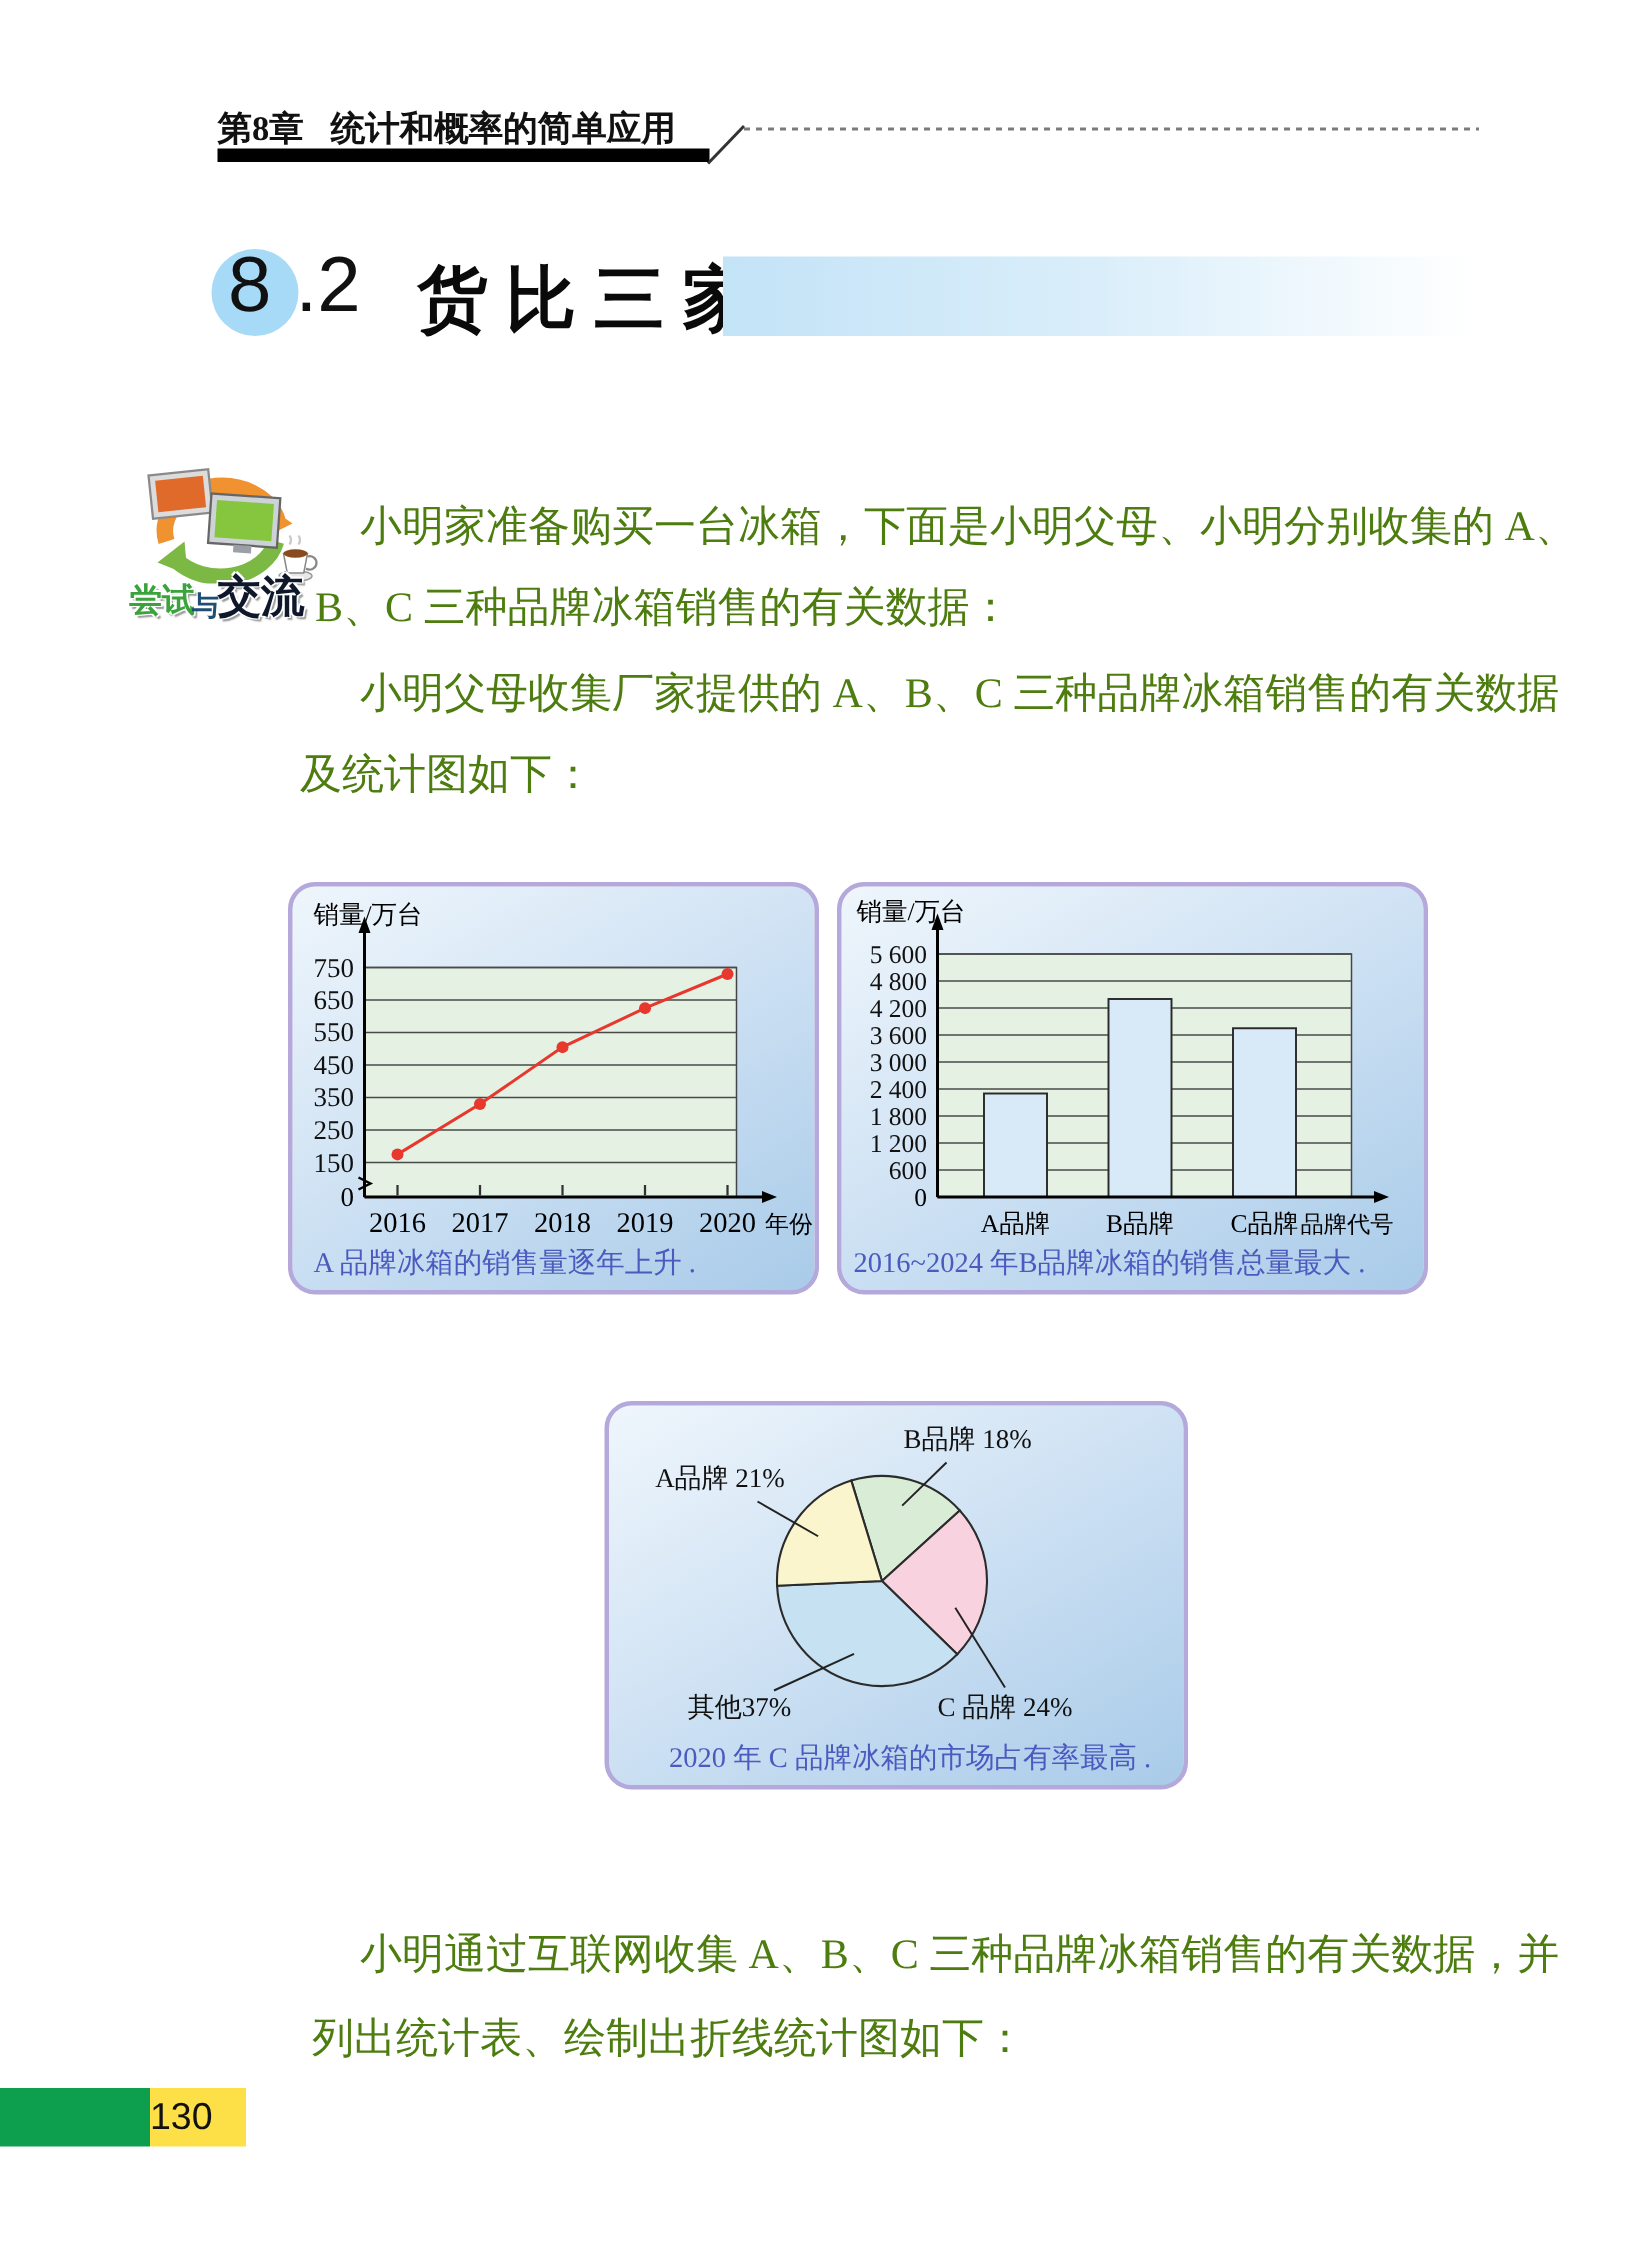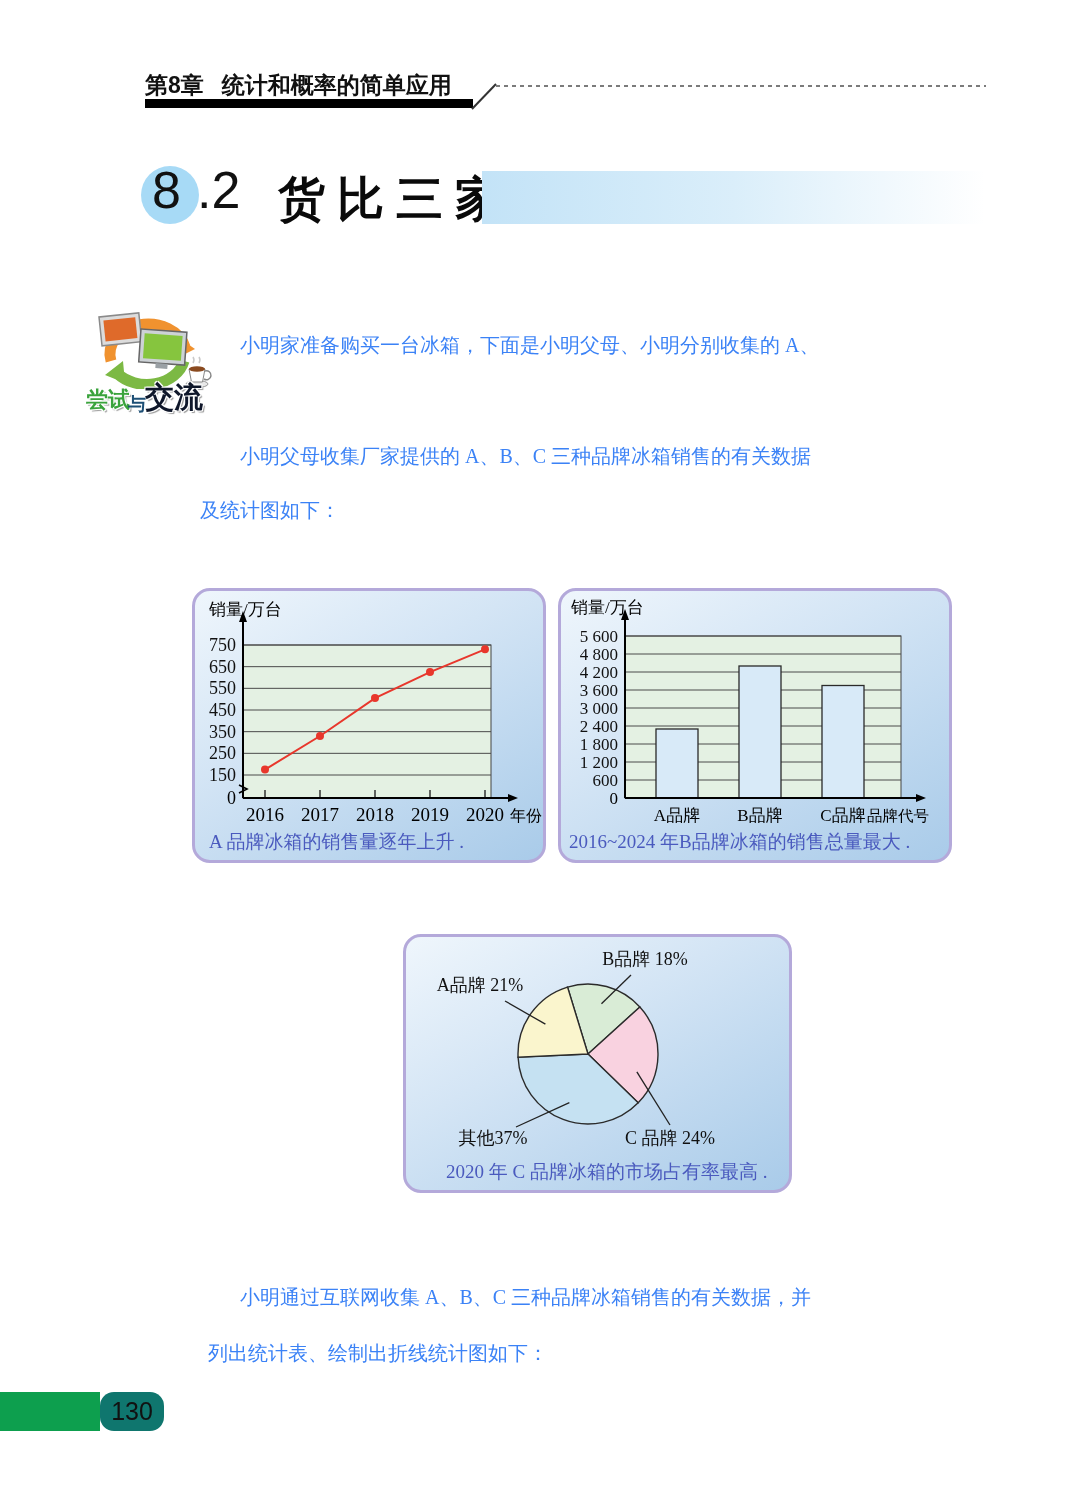--- a/index.html
+++ b/index.html
@@ -1,57 +1,57 @@
 <!DOCTYPE html>
 <html><head>
 <meta charset="utf-8">
 <style>
   html,body{margin:0;padding:0;background:#fff;}
   .page{position:relative;width:1083px;height:1508px;background:#ffffff;overflow:hidden;
         font-family:"Liberation Serif",serif;color:#1a1a1a;}
 
   
-  .chap-header{position:absolute;left:145px;top:70px;font-family:Liberation Sans, sans-serif;
+  .chap-header{position:absolute;left:145px;top:70px;font-family:Liberation Serif, serif;
                font-weight:bold;font-size:23px;color:#111;white-space:nowrap;}
   .chap-header .gap{display:inline-block;width:18px;}
   .chap-bar{position:absolute;left:145px;top:99px;width:328px;height:9px;background:#000;}
   .chap-decor{position:absolute;left:470px;top:76px;}
 
   
   .sec-circle{position:absolute;left:141px;top:166px;width:58px;height:58px;border-radius:50%;
               background:#a7daf6;}
   .sec-num{position:absolute;left:152px;top:160px;font-family:"Liberation Sans",sans-serif;
            font-size:52px;color:#111;}
   .sec-num2{position:absolute;left:197px;top:160px;font-family:"Liberation Sans",sans-serif;
             font-size:52px;color:#111;}
   .sec-title{position:absolute;left:278px;top:168px;font-family:"Liberation Sans",sans-serif;
              font-weight:bold;font-size:47px;letter-spacing:12px;color:#0a0a0a;}
   .sec-band{position:absolute;left:482px;top:171px;width:503px;height:53px;
             background:linear-gradient(to right,#c3e3f7 0%,#daeefa 50%,#ffffff 100%);}
 
   
-  .tline{position:absolute;font-size:20px;white-space:nowrap;color:#3b82f6;}
+  .tline{position:absolute;font-size:28px;white-space:nowrap;color:#4d7c0f;}
 
   
   .act-icon{position:absolute;left:85px;top:305px;}
   .act-label{position:absolute;left:86px;top:378px;white-space:nowrap;
              font-family:"Liberation Sans",sans-serif;font-weight:bold;}
   .act-label .p1{font-size:22px;color:#3aa33c;text-shadow:-1px -1px 0 #fff,1px -1px 0 #fff,-1px 1px 0 #fff,1px 1px 0 #fff,2px 2px 1px #9a9a9a;}
   .act-label .p2{font-size:18px;color:#1d4f75;position:relative;top:3px;margin-left:-2px;}
   .act-label .p3{font-size:29px;color:#0f172a;margin-left:-1px;text-shadow:-1px -1px 0 #fff,1px -1px 0 #fff,-1px 1px 0 #fff,1px 1px 0 #fff,2px 2px 1px #9a9a9a;}
 
   
   .panel{position:absolute;border:3px solid #b4a9da;border-radius:18px;box-sizing:border-box;
          background:linear-gradient(150deg,#eff6fc 0%,#d4e5f5 40%,#a9cbe9 100%);}
   .panel svg{display:block;}
   .caption{position:absolute;font-size:19px;color:#4a5abe;white-space:nowrap;}
 
   .footer-dark{position:absolute;left:0;top:1392px;width:100px;height:39px;background:#0d9f4e;}
-  .footer-light{position:absolute;left:100px;top:1392px;width:64px;height:39px;background:#0f766e;
-                display:flex;align-items:center;justify-content:center;border-radius:14px;}
+  .footer-light{position:absolute;left:100px;top:1392px;width:64px;height:39px;background:#fde047;
+                display:flex;align-items:center;justify-content:flex-start;}
   .footer-num{font-family:"Liberation Sans",sans-serif;font-size:25px;color:#111;}
 </style>
 </head>
 <body>
 
 <div class="page">
 
   <div class="chap-header">
     <span>第8章</span><span class="gap"></span><span>统计和概率的简单应用</span>
   </div>
@@ -87,20 +87,21 @@
       <ellipse cx="112" cy="64" rx="8" ry="2.8" fill="#8a4a1f"></ellipse>
       <path d="M 120 66 a 4.5 4.5 0 1 1 -1 8" fill="none" stroke="#888" stroke-width="1.5"></path>
       <path d="M 108 58 q 2 -3 0 -6 M 114 58 q 2 -3 0 -6" fill="none" stroke="#c9c9c9" stroke-width="1.5"></path>
     </g>
   </svg>
   <div class="act-label">
     <span class="p1">尝试</span><span class="p2">与</span><span class="p3">交流</span>
   </div>
 
   <div class="tline" style="left:240px;top:332px;">小明家准备购买一台冰箱，下面是小明父母、小明分别收集的 A、</div>
+  <div class="tline" style="left:210px;top:386px;">B、C 三种品牌冰箱销售的有关数据：</div>
   <div class="tline" style="left:240px;top:443px;">小明父母收集厂家提供的 A、B、C 三种品牌冰箱销售的有关数据</div>
   <div class="tline" style="left:200px;top:497px;">及统计图如下：</div>
 
   <div class="panel" style="left:192px;top:588px;width:354px;height:275px;">
     <svg id="line-svg" width="348" height="234" style="margin:2px 0 0 0;">
         <rect x="48" y="52" width="248" height="153" fill="#e4f1e3" stroke="#454545" stroke-width="1"></rect>
         <line x1="48" y1="182" x2="296" y2="182" stroke="#4a4a4a" stroke-width="1"></line>
         <text x="41" y="188" text-anchor="end" font-size="18" font-family="&quot;Liberation Serif&quot;,serif" fill="#111">150</text>
         <line x1="48" y1="160.33333333333334" x2="296" y2="160.33333333333334" stroke="#4a4a4a" stroke-width="1"></line>
         <text x="41" y="166.33333333333334" text-anchor="end" font-size="18" font-family="&quot;Liberation Serif&quot;,serif" fill="#111">250</text>

